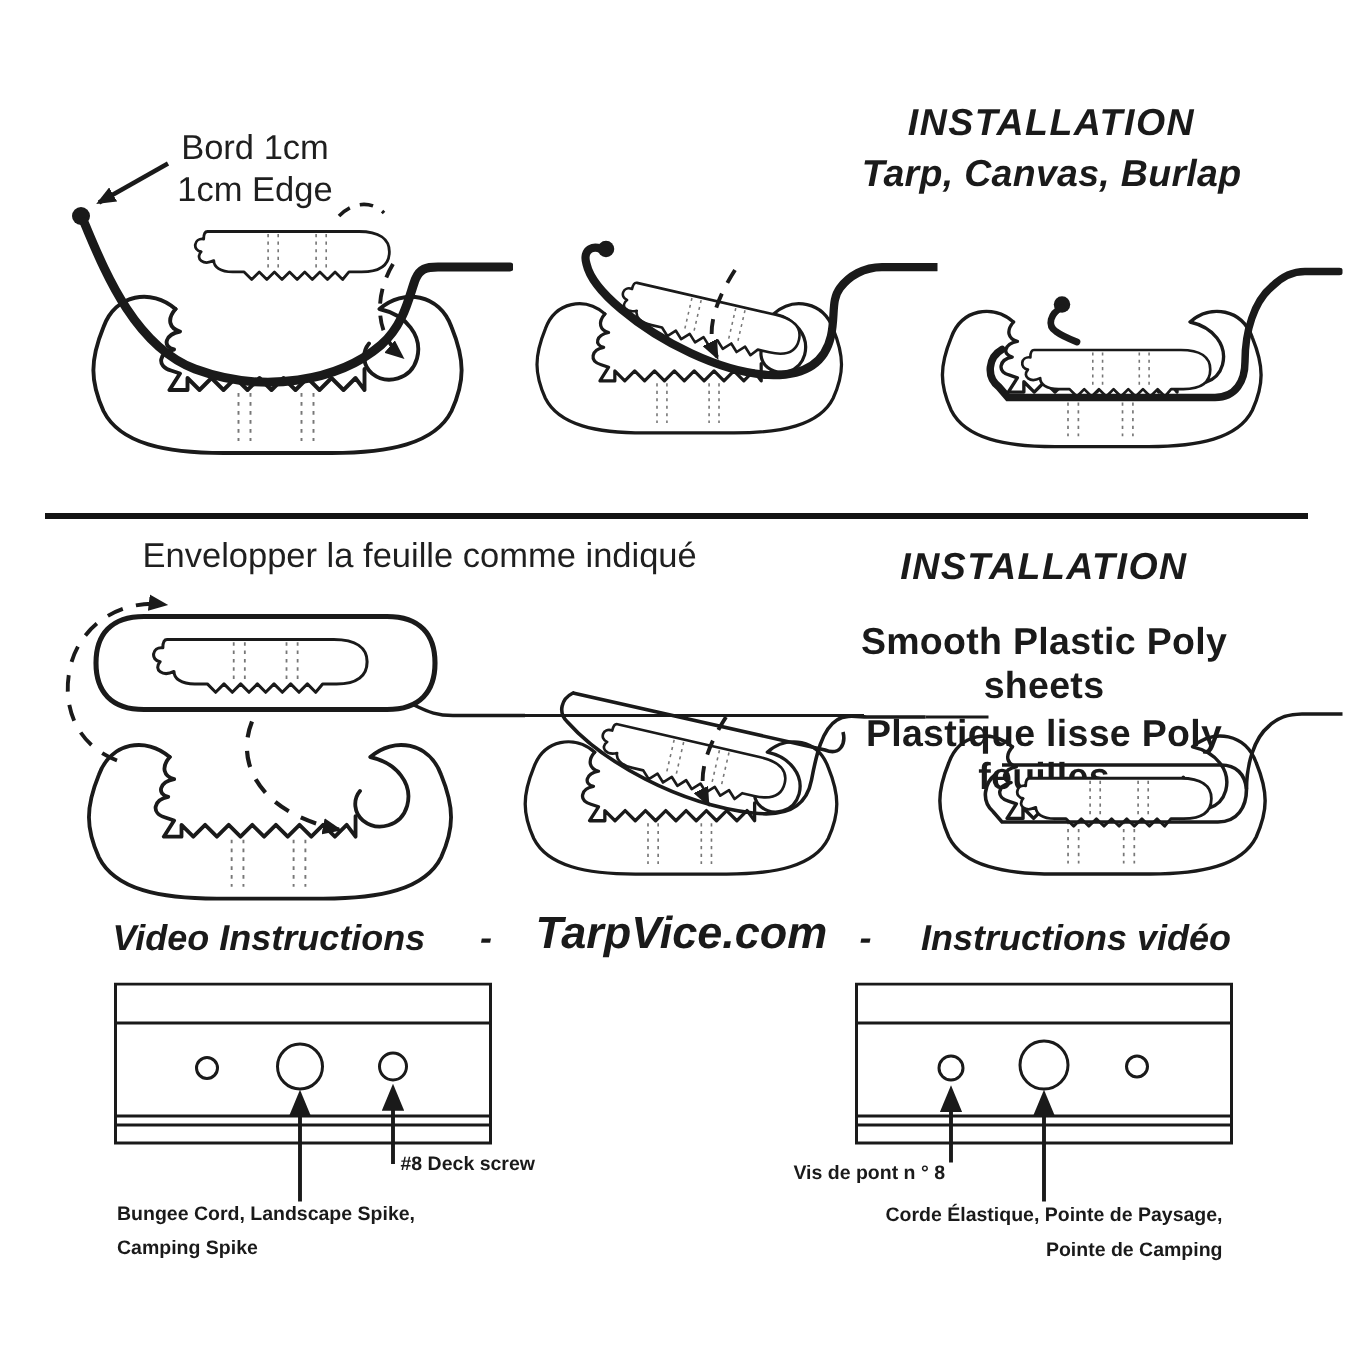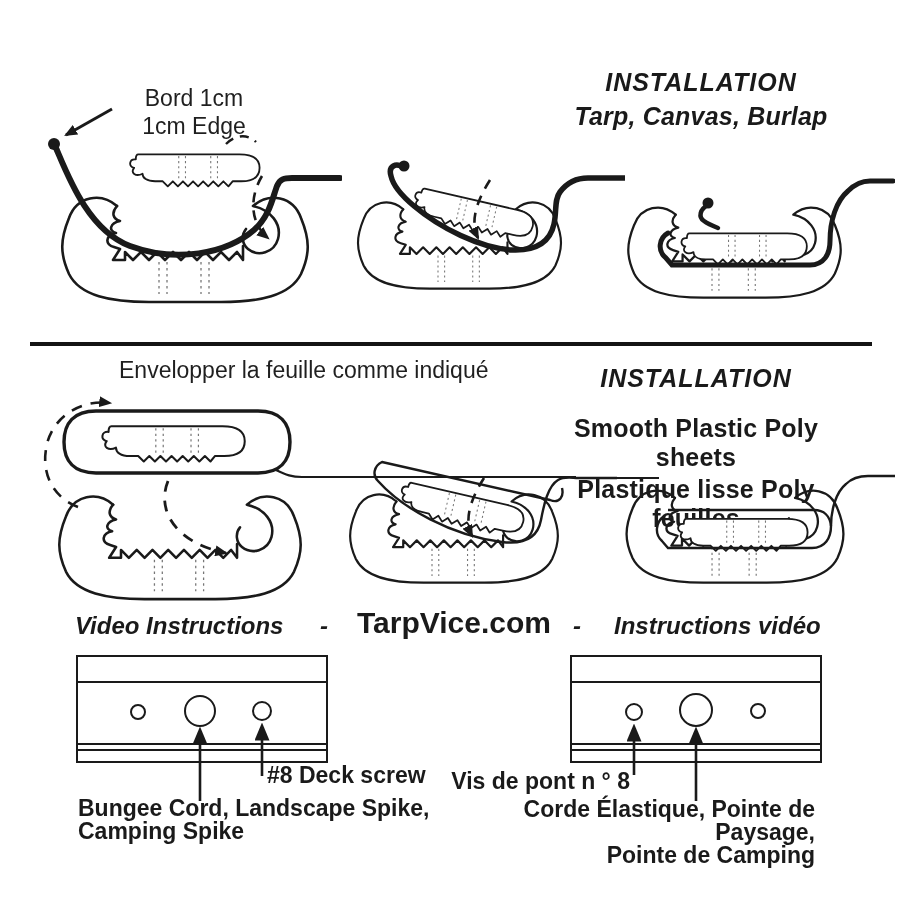--- a/index.html
+++ b/index.html
@@ -1,26 +1,26 @@
 <!DOCTYPE html>
 <html><head>
 <meta charset="utf-8">
 <style>
   html,body{margin:0;padding:0;background:#fff;}
   body{width:900px;height:900px;position:relative;overflow:hidden;
        font-family:"Liberation Sans",sans-serif;color:#1a1a1a;}
   .abs{position:absolute;}
-  .note{font-size:23px;line-height:28px;color:#1f1f1f;margin-left:24px;}
+  .note{font-size:23px;line-height:28px;color:#1f1f1f;}
   .center{text-align:center;}
   .right{text-align:right;}
   .hd-title{font-size:25px;font-weight:bold;font-style:italic;letter-spacing:1px;}
   .hd-line{font-size:25px;font-weight:bold;letter-spacing:.2px;}
   .vid{font-size:24px;font-weight:bold;font-style:italic;}
-  .vid-site{font-size:30px;font-weight:bold;}
-  .small-lbl{font-size:23px;font-weight:bold;line-height:23px;}
+  .vid-site{font-size:30px;font-weight:bold;font-style:italic;}
+  .small-lbl{font-size:13px;font-weight:bold;line-height:23px;}
   .divider{background:#141414;}
   .sheetline{background:#1a1a1a;}
   svg{display:block;}
 </style>
 </head>
 <body>
 
 <svg width="0" height="0" style="position:absolute">
   <defs>
     <marker id="ah" viewBox="0 0 12 10" refX="10" refY="5" markerWidth="13" markerHeight="11" orient="auto" markerUnits="userSpaceOnUse">

